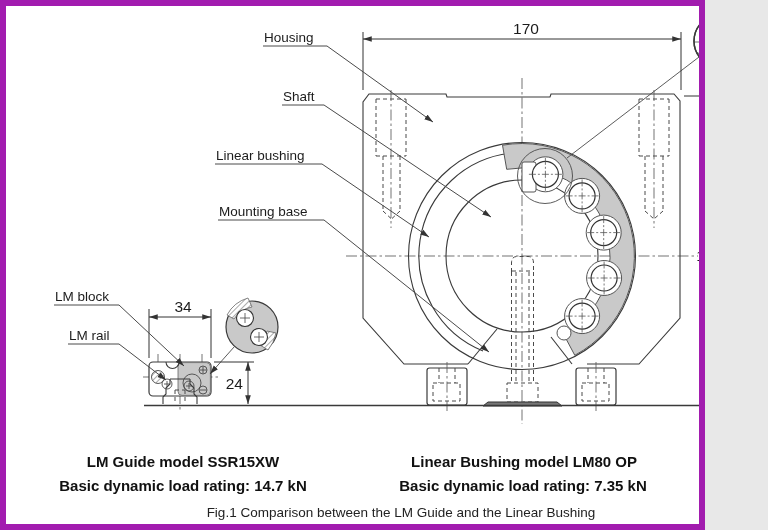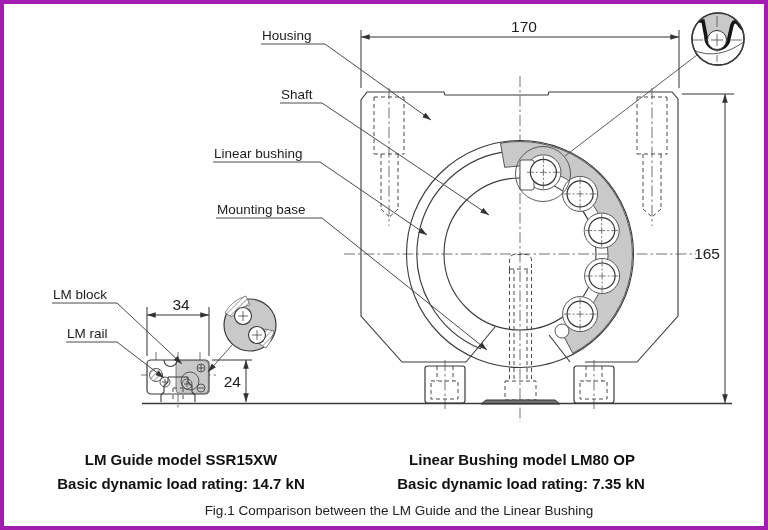--- a/index.html
+++ b/index.html
@@ -1,17 +1,17 @@
 <!DOCTYPE html>
 <html><head>
 <meta charset="utf-8">
 <style>
   html,body{margin:0;padding:0;background:#e8e8e8;}
-  .page{position:relative;width:768px;height:530px;background:#fff;
-        border:4px solid #a21caf;box-sizing:border-box;overflow:hidden;
+  .page{position:relative;width:705px;height:530px;background:#fff;
+        border:6px solid #a21caf;box-sizing:border-box;overflow:hidden;
         font-family:"Liberation Sans",sans-serif;text-decoration:underline;}
   svg text{font-family:"Liberation Sans",sans-serif;}
   .ln  {stroke:#3a3a3a;stroke-width:1.1;fill:none;}
   .lnf {stroke:#3a3a3a;stroke-width:1.2;fill:#fff;}
   .thin{stroke:#4a4a4a;stroke-width:0.9;fill:none;}
   .dash{stroke:#4a4a4a;stroke-width:1;fill:none;stroke-dasharray:4 3;}
   .cl  {stroke:#5a5a5a;stroke-width:0.85;fill:none;stroke-dasharray:11 3 2.5 3;}
   .dim {stroke:#333;stroke-width:1;fill:none;}
   .ldr {stroke:#4a4a4a;stroke-width:1;fill:none;}
   .lbl {font-size:13.5px;fill:#1c1c1c;}

